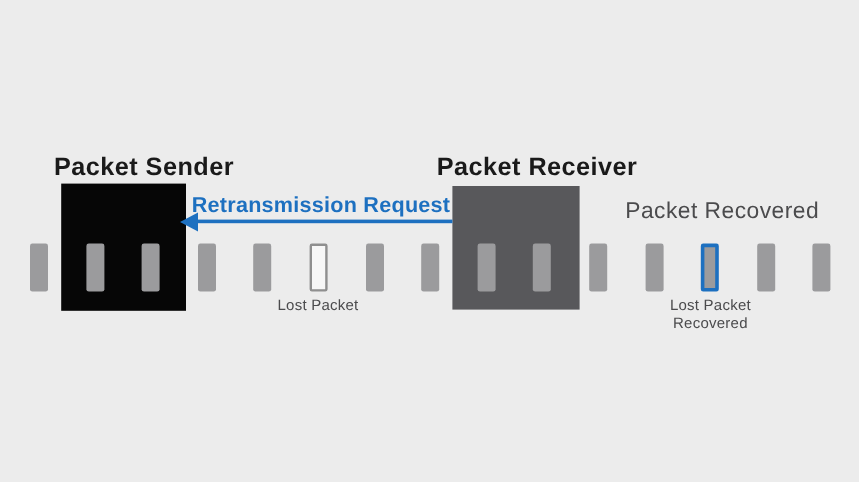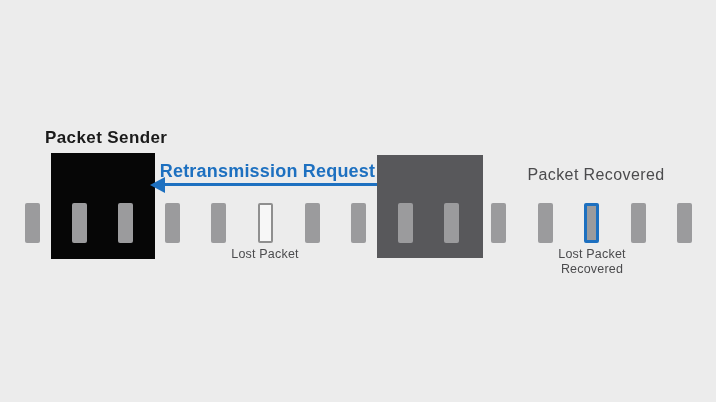--- a/index.html
+++ b/index.html
@@ -5,28 +5,28 @@
   html,body{margin:0;padding:0;background:#fff}
   .stage{
     position:relative;width:716px;height:402px;overflow:hidden;
     background:var(--background,#ececec);
     font-family:"Liberation Sans",sans-serif;
   }
   .box{position:absolute;z-index:1}
   .sender-box{left:51px;top:153px;width:104px;height:106px;background:var(--sender-black,#060606)}
   .receiver-box{left:377px;top:155px;width:106px;height:103px;background:var(--receiver-gray,#58585b)}
   .title{
-    position:absolute;z-index:3;font-size:17px;font-weight:bold;
+    position:absolute;z-index:3;font-size:21px;font-weight:bold;
     color:var(--text-dark,#1a1a1a);letter-spacing:.4px;white-space:nowrap;
   }
   .sender-title{left:45px;top:128px}
   .receiver-title{left:364px;top:128px}
   .recovered-caption{
     position:absolute;left:521px;top:166px;width:150px;text-align:center;z-index:3;
-    font-size:16px;color:var(--text-gray,#4b4b4d);letter-spacing:.4px;white-space:nowrap;
+    font-size:19px;color:var(--text-gray,#4b4b4d);letter-spacing:.4px;white-space:nowrap;
   }
   .packet{position:absolute;z-index:2;border-radius:2px;box-sizing:border-box}
   .packet.normal{background:var(--packet-gray,#9b9b9d)}
   .packet.lost{background:var(--lost-packet-fill,#f7f7f7);border:2px solid var(--lost-packet-border,#8f8f8f)}
   .packet.recovered{background:var(--packet-gray,#9b9b9d);border:3px solid var(--accent-blue,#1d70c0)}
   .arrow-line{position:absolute;left:158px;top:183px;width:219px;height:3px;z-index:3;background:var(--accent-blue,#1d70c0)}
   .arrow-head{
     position:absolute;left:150px;top:177px;width:0;height:0;z-index:3;
     border-top:8px solid transparent;border-bottom:8px solid transparent;
     border-right:15px solid var(--accent-blue,#1d70c0);
@@ -45,20 +45,21 @@
 </style>
 </head>
 <body>
 
 <div class="stage" style="--background: #ececec; --accent-blue: #1d70c0; --packet-gray: #9b9b9d; --sender-black: #060606; --receiver-gray: #58585b; --lost-packet-fill: #f7f7f7; --lost-packet-border: #8f8f8f; --text-dark: #1a1a1a; --text-gray: #4b4b4d;">
 
   <div class="box sender-box"></div>
   <div class="box receiver-box"></div>
 
   <div class="title sender-title">Packet Sender</div>
+  <div class="title receiver-title">Packet Receiver</div>
 
   <div class="recovered-caption">Packet Recovered</div>
 
   <div class="arrow-line"></div>
   <div class="arrow-head"></div>
   <div class="arrow-label">Retransmission Request</div>
 
   <div class="caption lost-caption">Lost Packet</div>
 
   <div class="caption recovered-pkt-caption">

